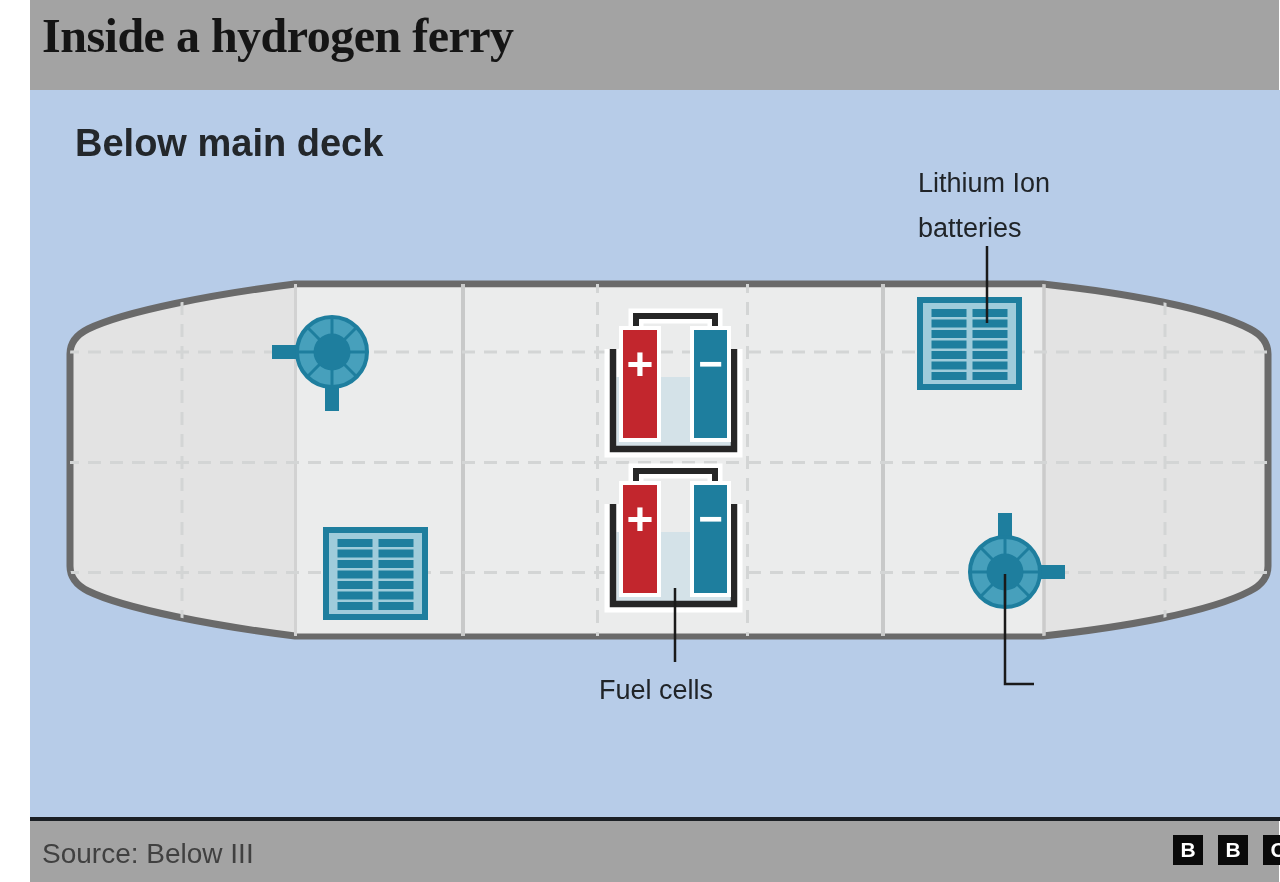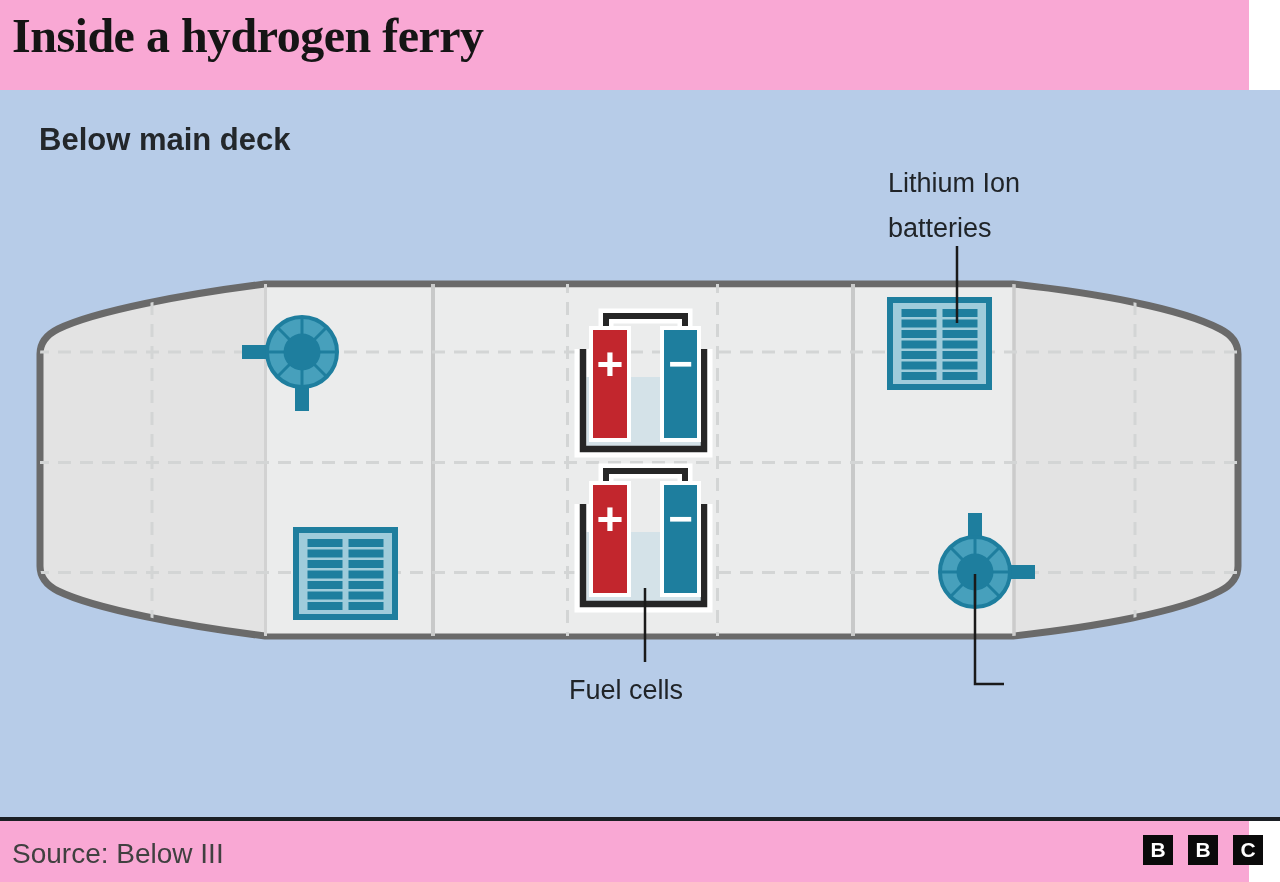--- a/index.html
+++ b/index.html
@@ -2,29 +2,29 @@
 <html style="--bg_blue: #b7cce8; --teal: #1e7e9e; --teal_light: #47a0bc; --battery_fill: #9fccdb; --red: #c2262d; --hull_stroke: #6a6a6a; --hull_fill: #e3e3e3; --deck_fill: #ebecec; --liquid: #d4e2e8; --line_dark: #1a1a1a;"><head>
 <meta charset="utf-8">
 <style>
   :root{
     --bg_blue:#b7cce8; --teal:#1e7e9e; --teal_light:#47a0bc; --battery_fill:#9fccdb;
     --red:#c2262d; --hull_stroke:#6a6a6a; --hull_fill:#e3e3e3; --deck_fill:#ebecec;
     --liquid:#d4e2e8; --line_dark:#1a1a1a; --text_dark:#202428; --source_gray:#404040;
   }
   *{margin:0;padding:0;box-sizing:border-box;}
   body{width:1280px;height:882px;background:#ffffff;font-family:"Liberation Sans",sans-serif;overflow:hidden;}
-  .page{position:relative;width:1249px;height:882px;background:#f9a8d4;}
+  .page{position:relative;width:1249px;height:882px;background:#a3a3a3;margin-left:30px;}
 
   .title{position:absolute;left:12px;top:8px;font-family:"Liberation Serif",serif;
          font-weight:700;font-size:48px;color:#151515;letter-spacing:-0.5px;}
 
   .blue-panel{position:absolute;left:0;top:90px;width:1280px;height:731px;
               background:var(--bg_blue);border-bottom:4px solid #1b1f24;}
 
-  .deck-label{position:absolute;left:39px;top:122px;font-size:31px;font-weight:700;color:#23272b;}
+  .deck-label{position:absolute;left:45px;top:122px;font-size:38px;font-weight:700;color:#23272b;}
 
   .diagram-svg{position:absolute;left:0;top:90px;}
 
   .callout{position:absolute;font-size:27px;color:var(--text_dark);line-height:45px;white-space:pre-line;}
   .callout.batteries{left:888px;top:161px;}
   .callout.fuel{left:569px;top:668px;line-height:44px;text-align:center;}
   .callout.propulsion{left:1006px;top:666px;line-height:44px;}
 
   .source{position:absolute;left:12px;top:838px;font-size:28px;color:var(--source_gray);}
 

